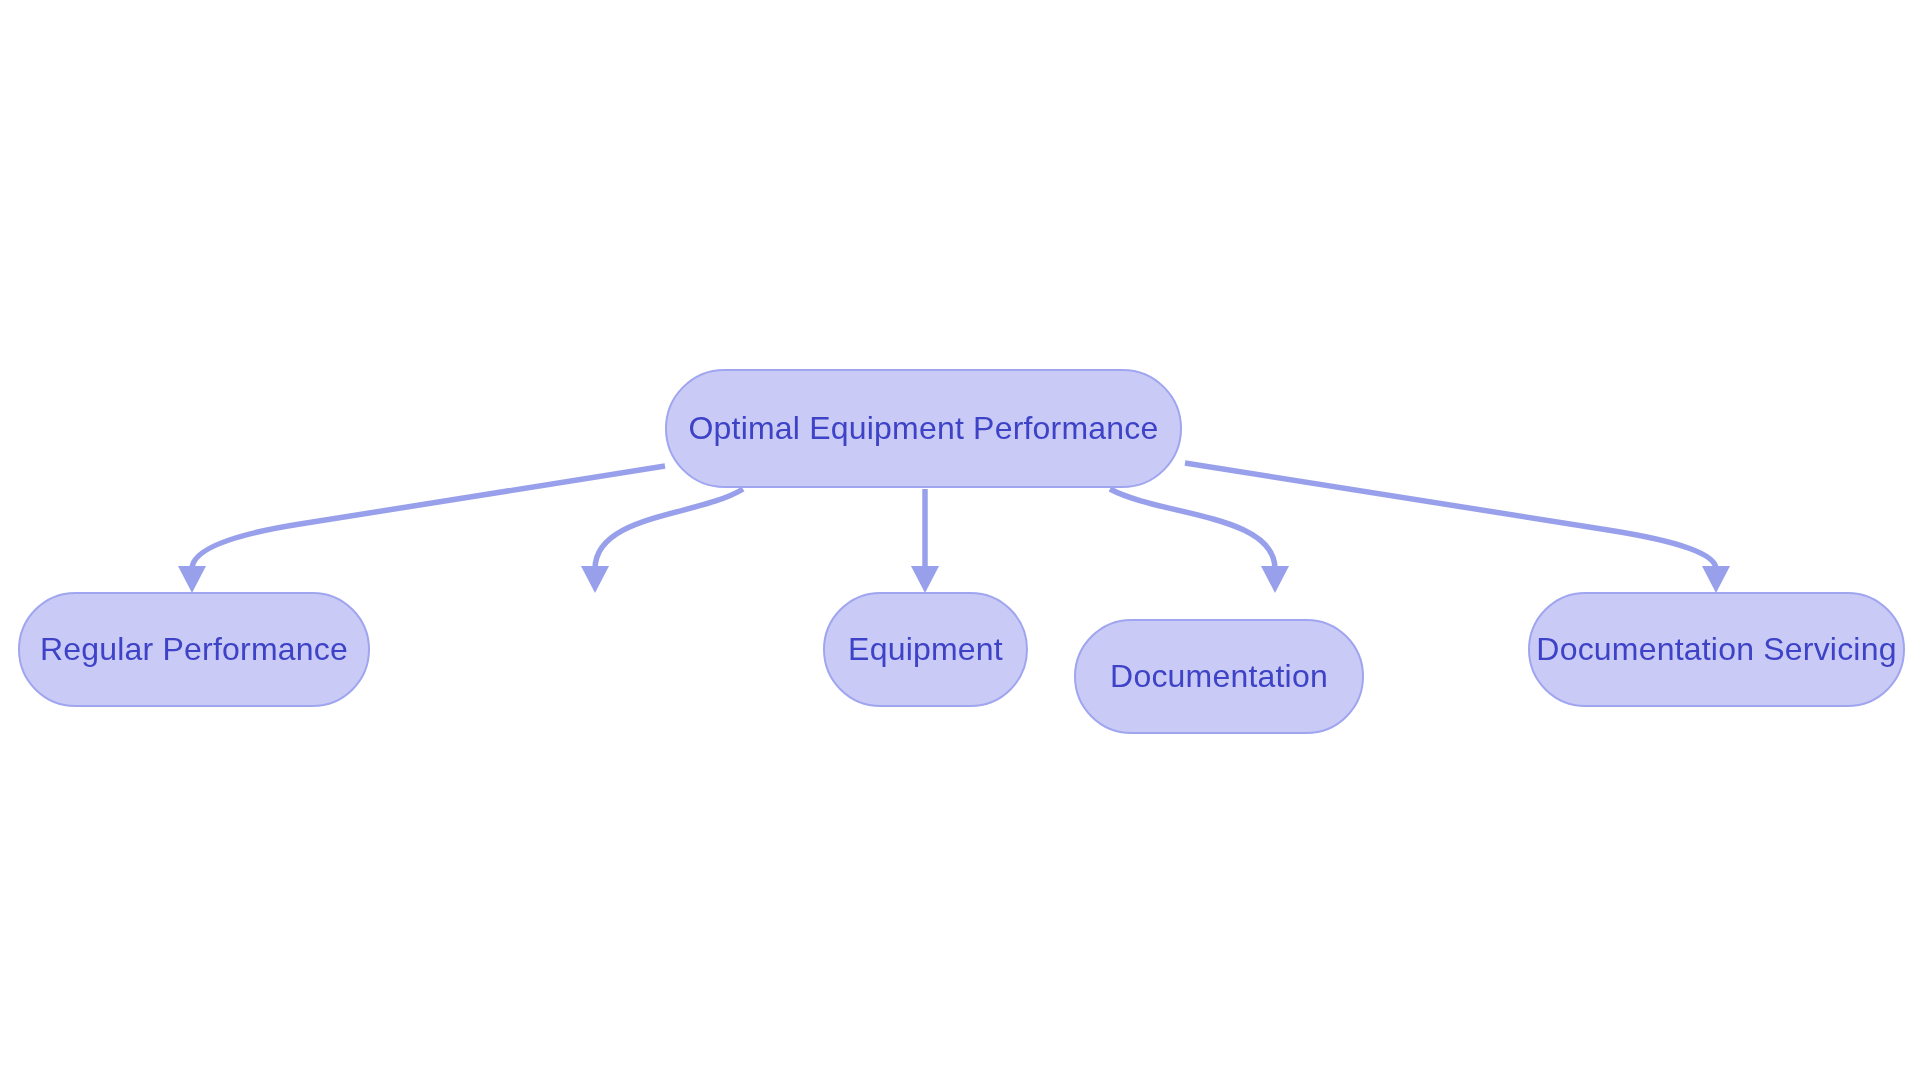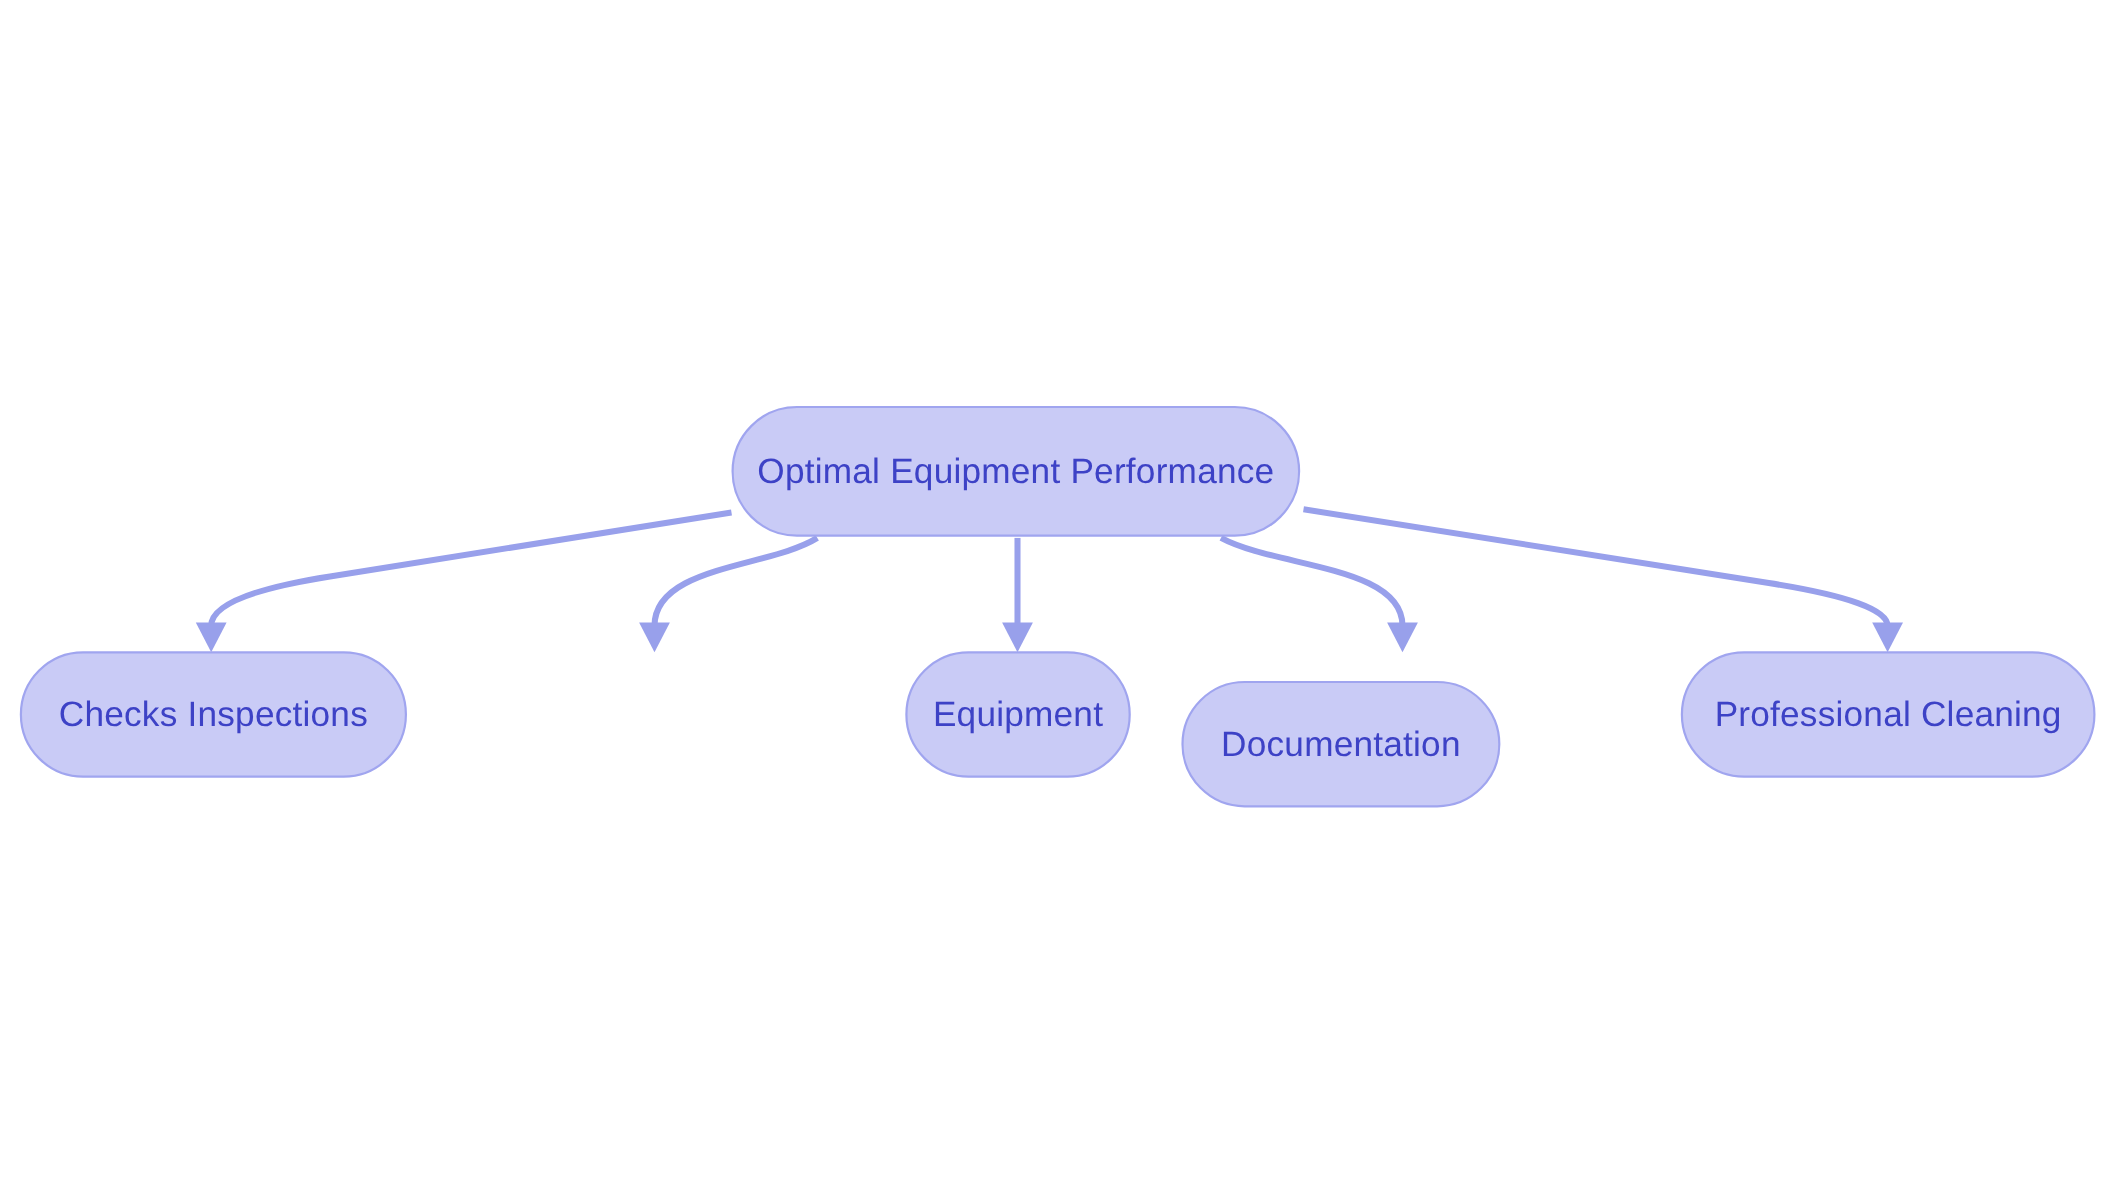--- a/index.html
+++ b/index.html
@@ -84,29 +84,29 @@
       <path class="connector" d="M 1185 463 L 1608 530 Q 1716 547 1716 569"></path>
       <polygon class="arrowhead" points="1702,566 1730,566 1716,593"></polygon>
     </g>
   </svg>
 
   <div class="node node-root">
     <span>Optimal Equipment Performance</span>
   </div>
 
   <div class="node node-child1">
-    <span>Checks Inspections</span>
+    <span>Regular Performance</span>
   </div>
 
 
   <div class="node node-child3">
     <span>Equipment</span>
   </div>
 
   <div class="node node-child4">
     <span>Documentation</span>
   </div>
 
   <div class="node node-child5">
-    <span>Professional Cleaning</span>
+    <span>Documentation Servicing</span>
   </div>
 
 </div>
 
 </body></html>

